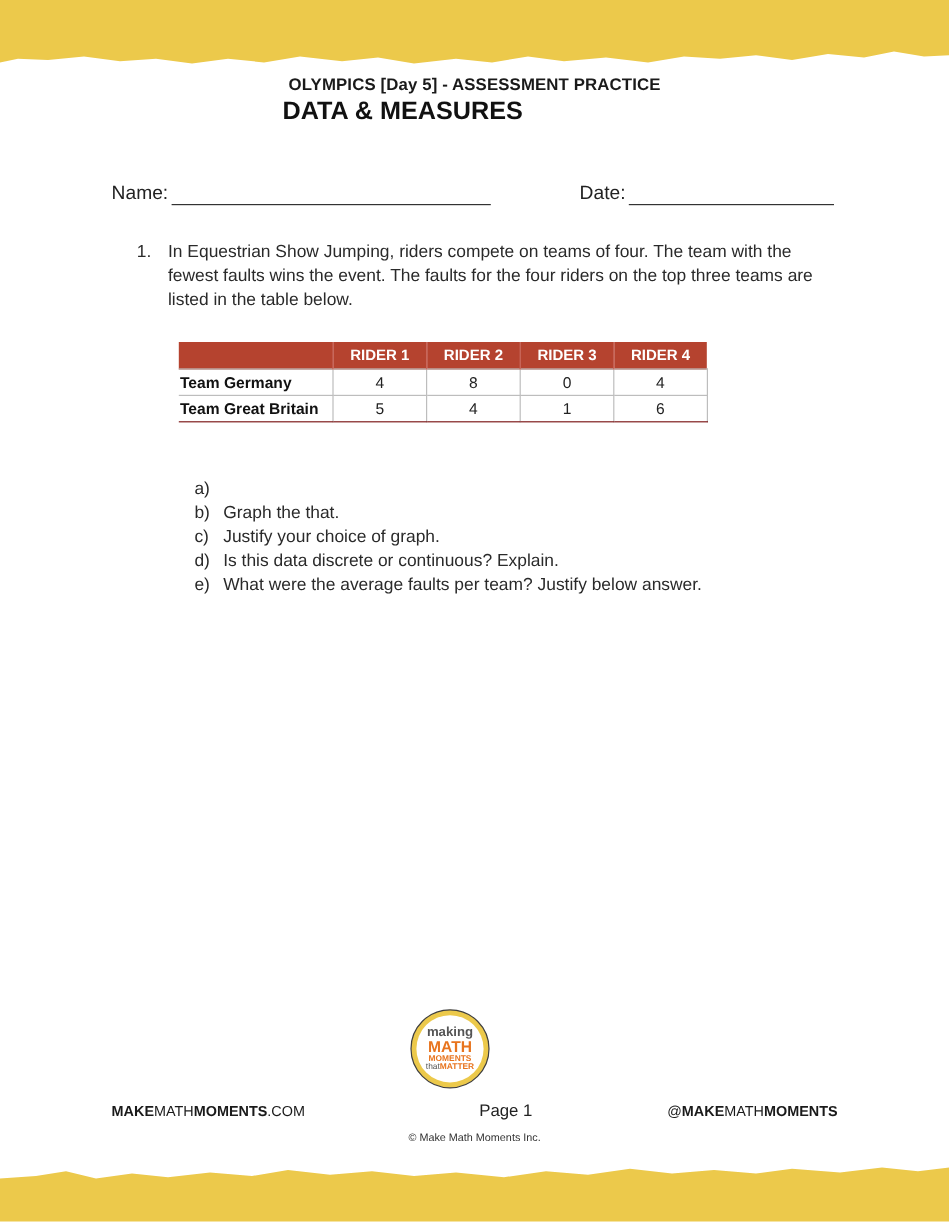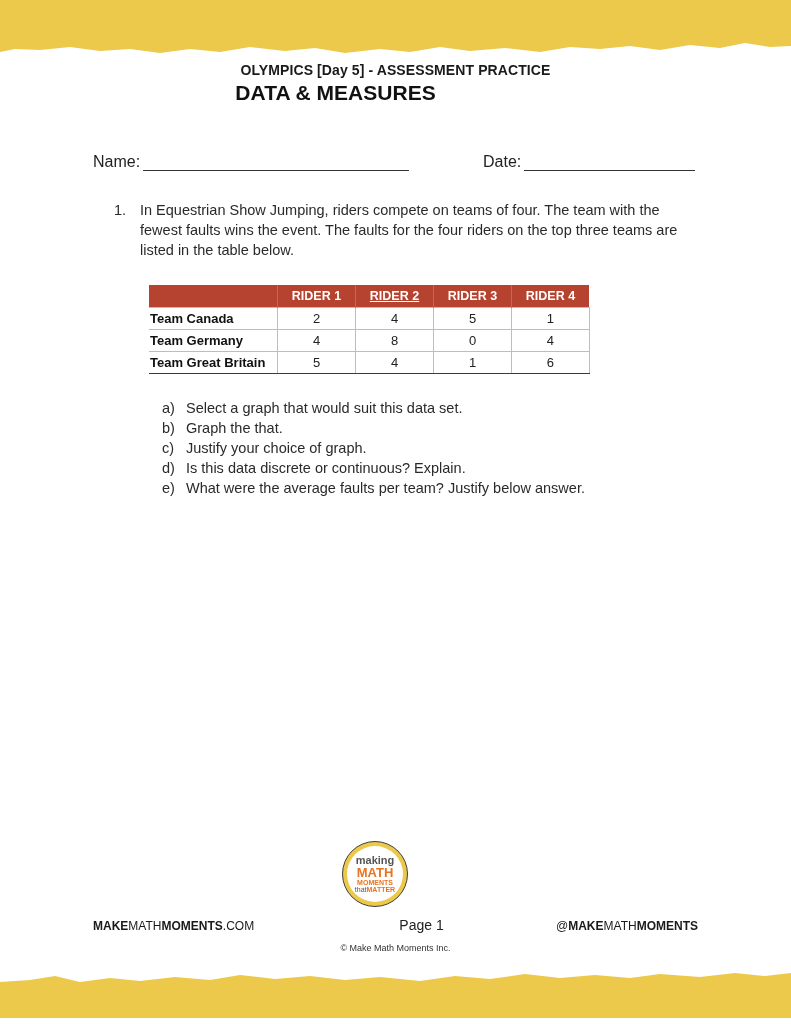--- a/index.html
+++ b/index.html
@@ -41,21 +41,21 @@
   table.faults th {
     background: #b5432f; color: #fff; font-weight: bold; height: 22px; padding: 0;
     text-align: center; border-right: 1px solid #c9665a; font-size: 12.5px;
   }
   table.faults th:last-child { border-right: none; }
   table.faults td {
     height: 21px; padding: 0; border: 1px solid #bdbdbd; text-align: center; color: #222;
   }
   table.faults td.team { text-align: left; font-weight: bold; padding-left: 1px; border-left: none; color: #111; }
   table.faults tr:last-child td { border-bottom: 1px solid #7f1d1d; }
-  .c0 { width: 128px; } .c1 { width: 77px; } .c2 { width: 77px; text-decoration: underline; } .c3 { width: 77px; } .c4 { width: 77px; }
+  .c0 { width: 128px; } .c1 { width: 77px; } .c2 { width: 77px; } .c3 { width: 77px; } .c4 { width: 77px; }
 
   .subq { position: absolute; top: 398px; left: 162px; font-size: 14.5px; line-height: 20px; color: #2a2a2a; }
   .subq .item { display: flex; }
   .subq .letter { width: 24px; }
 
   .logo {
     position: absolute; left: 342px; top: 841px; width: 66px; height: 66px; border-radius: 50%;
     background: #ecc94b; border: 1px solid #404040; box-sizing: border-box;
   }
   .logo .inner {
@@ -104,47 +104,39 @@
 <table class="faults">
   <tbody>
       <tr>
     <th class="c0"></th>
     <th class="c1">RIDER 1</th>
     <th class="c2">RIDER 2</th>
     <th class="c3">RIDER 3</th>
     <th class="c4">RIDER 4</th>
   </tr>
   <tr>
-    <td class="team">Team Canada</td>
-    <td>2</td>
-    <td>4</td>
-    <td>5</td>
-    <td>1</td>
-  </tr>
-  <tr>
     <td class="team">Team Germany</td>
     <td>4</td>
     <td>8</td>
     <td>0</td>
     <td>4</td>
   </tr>
   <tr>
     <td class="team">Team Great Britain</td>
     <td>5</td>
     <td>4</td>
     <td>1</td>
     <td>6</td>
   </tr>
 </tbody>
   </table>
 
 <div class="subq">
   <div class="item">
     <span class="letter">a)</span>
-    <span>Select a graph that would suit this data set.</span>
   </div>
   <div class="item">
     <span class="letter">b)</span>
     <span>Graph the that.</span>
   </div>
   <div class="item">
     <span class="letter">c)</span>
     <span>Justify your choice of graph.</span>
   </div>
   <div class="item">

